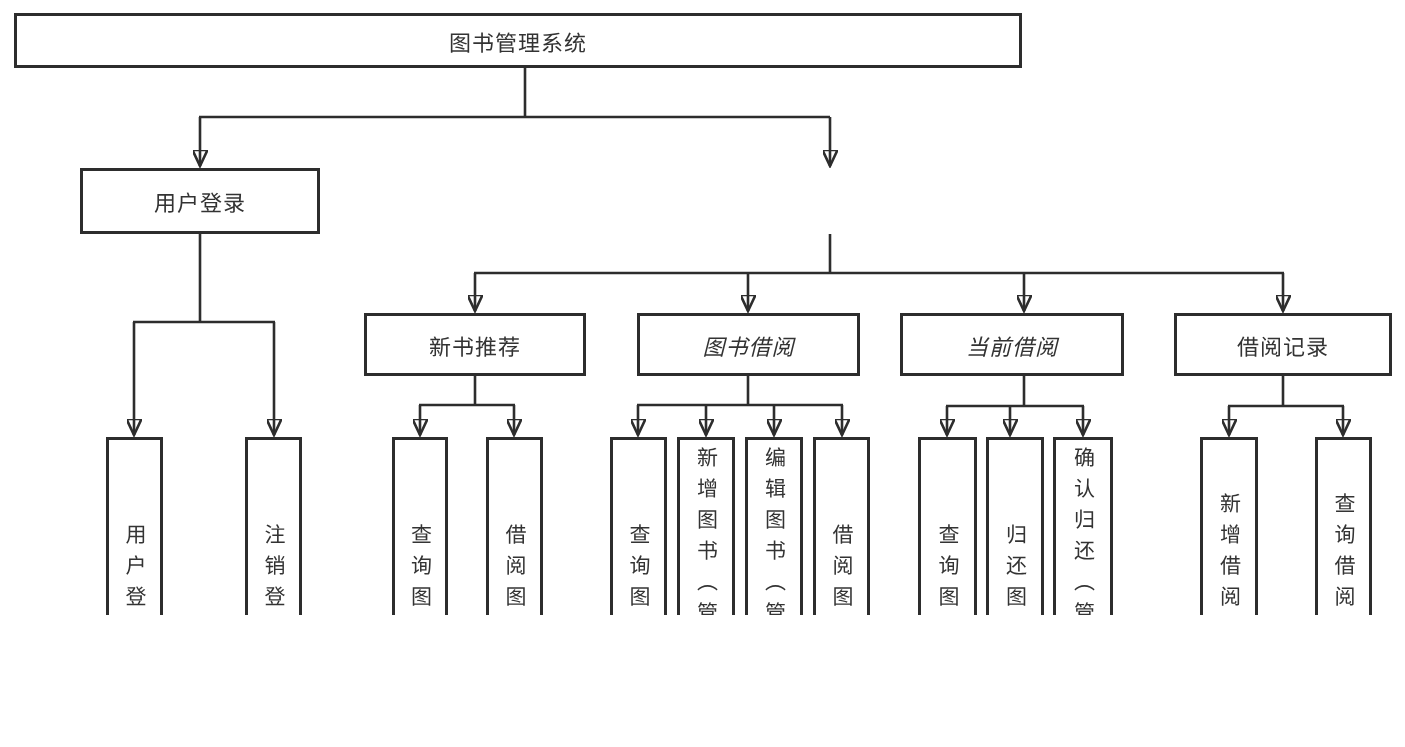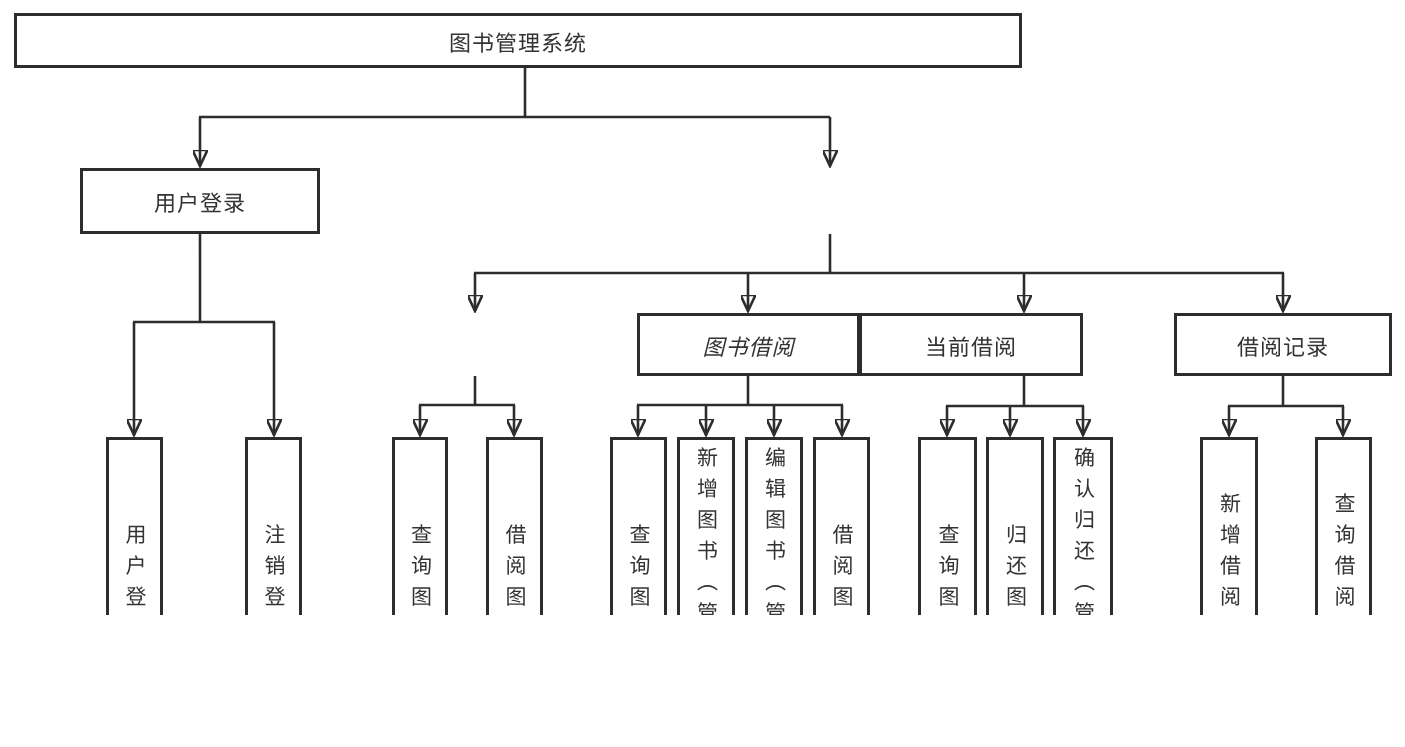--- a/index.html
+++ b/index.html
@@ -113,24 +113,27 @@
   </svg>
 
   <div class="box" style="left:14px; top:13px; width:1008px; height:55px;">
     <span>图书管理系统</span>
   </div>
 
   <div class="box" style="left:80px; top:168px; width:240px; height:66px;">
     <span>用户登录</span>
   </div>
 
+  <div class="box" style="left:364px; top:313px; width:222px; height:63px;">
+    <span>新书推荐</span>
+  </div>
   <div class="box" style="left:637px; top:313px; width:223px; height:63px;font-style:italic;">
     <span>图书借阅</span>
   </div>
-  <div class="box" style="left:859px; top:313px; width:224px; height:63px;">
+  <div class="box" style="left:900px; top:313px; width:224px; height:63px;font-style:italic;">
     <span>当前借阅</span>
   </div>
   <div class="box" style="left:1174px; top:313px; width:218px; height:63px;">
     <span>借阅记录</span>
   </div>
 
   <div class="box vbox" style="left:106px; top:437px; width:57px; height:298px;">
     <span class="v-text">用户登录</span>
   </div>
   <div class="box vbox" style="left:245px; top:437px; width:57px; height:298px;">

